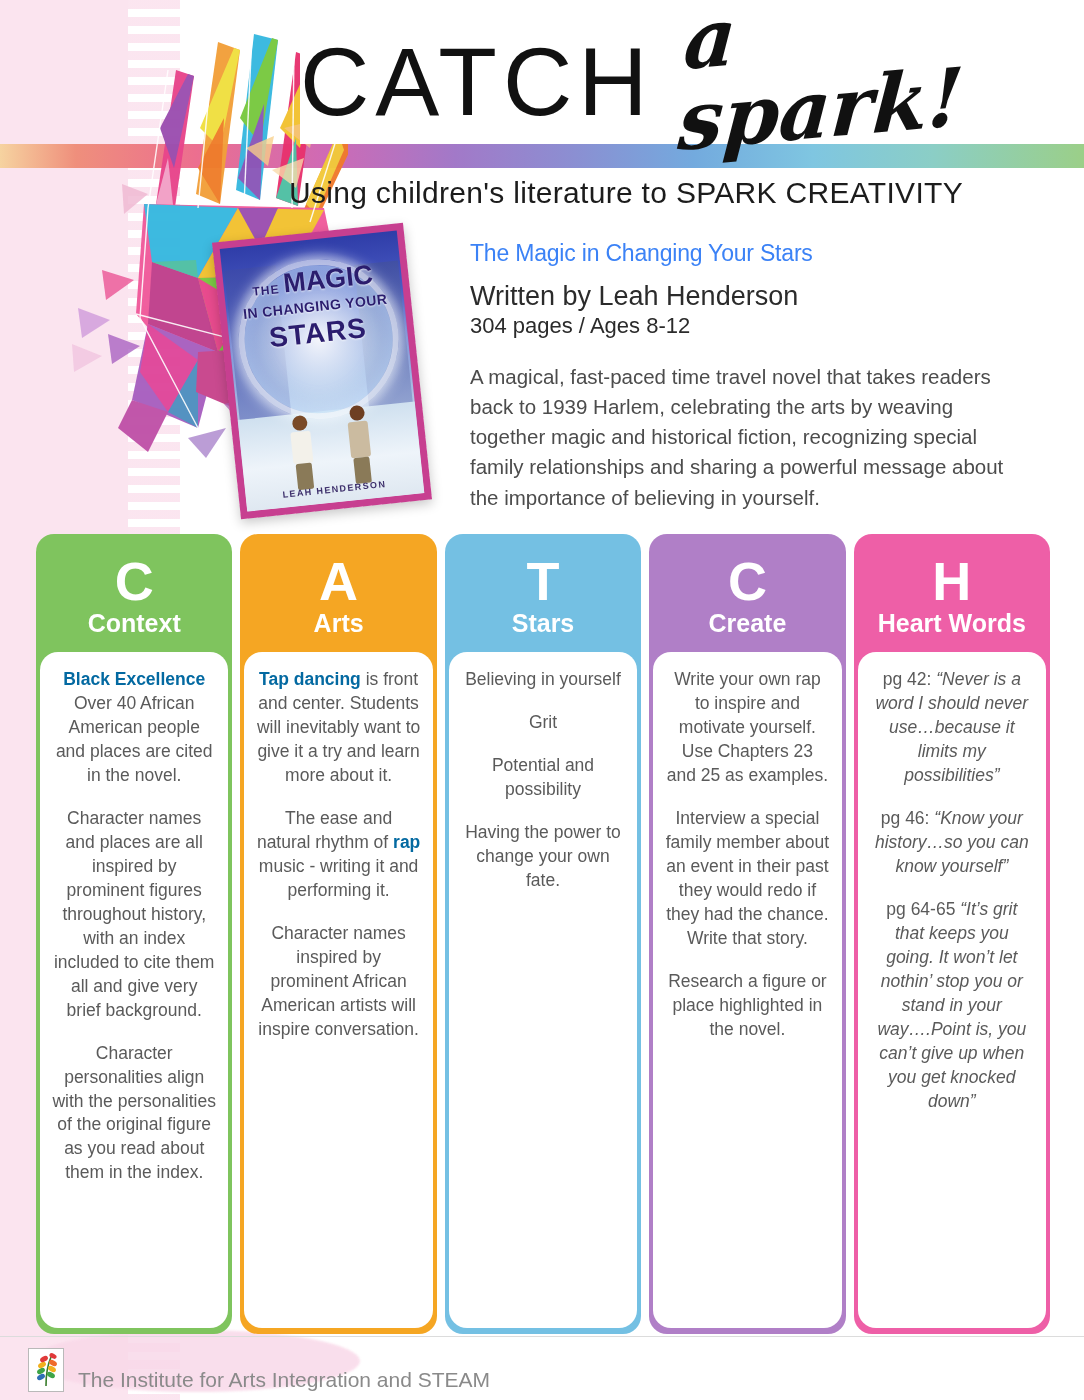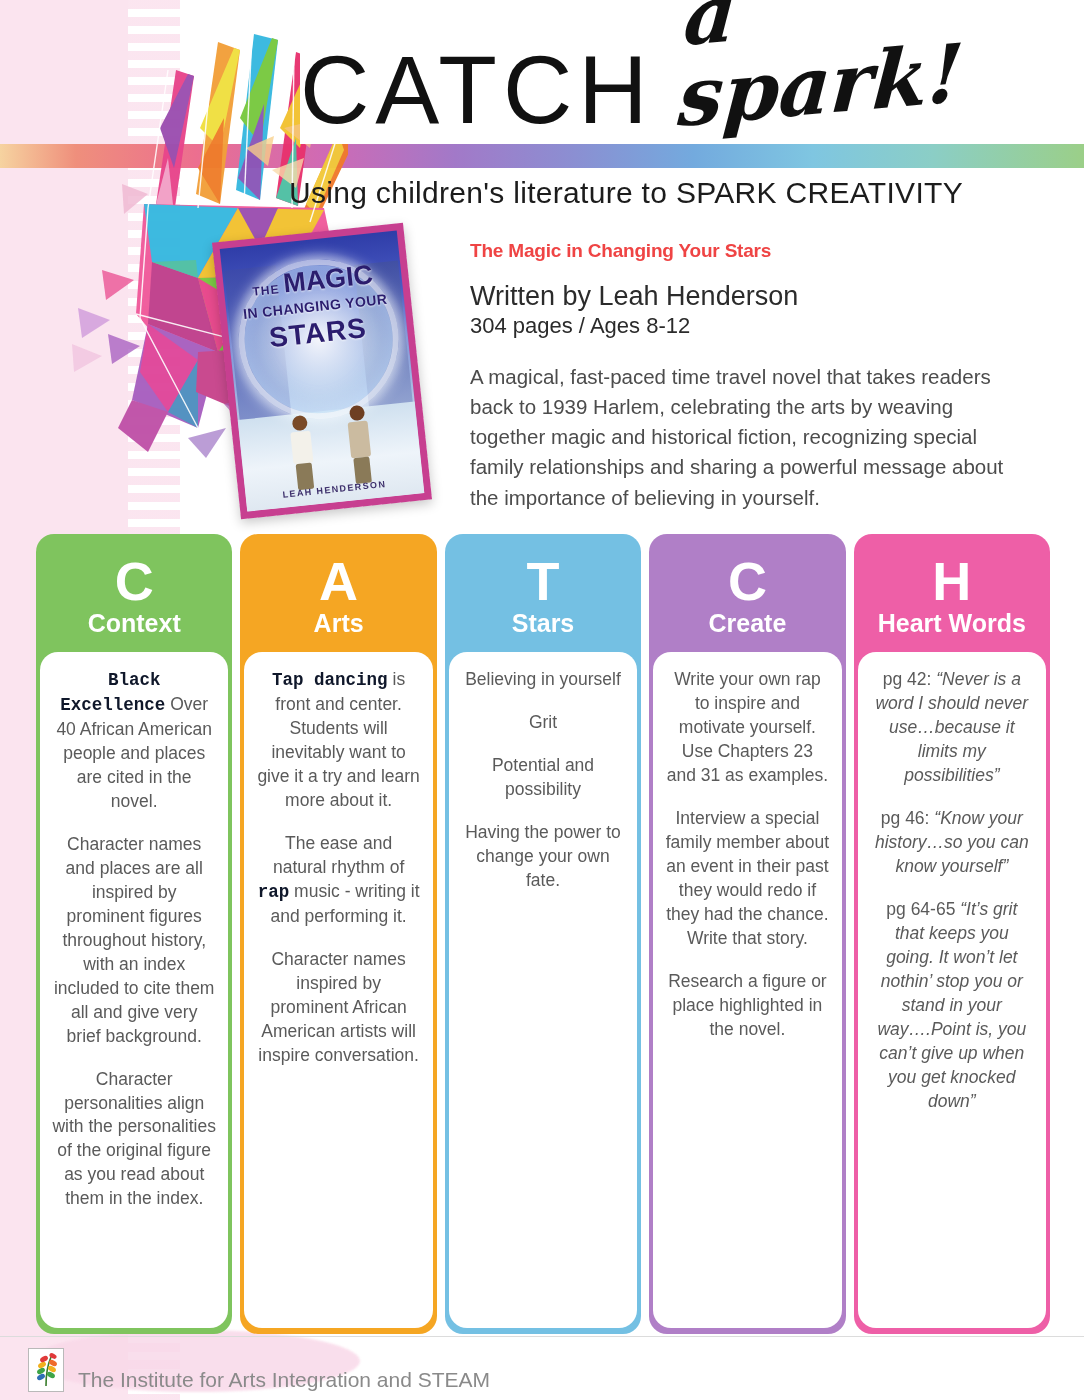--- a/index.html
+++ b/index.html
@@ -41,21 +41,21 @@
   
   .hand { position: absolute; left: 48px; top: 8px; width: 300px; height: 470px; z-index: 3; }
 
   
   .header-band {
     position: absolute; left: 300px; top: 10px; width: 784px; height: 134px;
     background: #fff; z-index: 4;
   }
   .catch-title {
     position: absolute; left: 300px; top: 26px; width: 700px; height: 112px; z-index: 5;
-    display: flex; align-items: flex-end; justify-content: center;
+    display: flex; align-items: center; justify-content: center;
   }
   .catch-word {
     font-size: 96px; letter-spacing: 6px; color: #111;
     font-family: "Liberation Sans", sans-serif; font-weight: 300;
     line-height: 1;
   }
   .spark-word {
     font-family: "DejaVu Serif", serif; font-style: italic; font-weight: 700;
     font-size: 80px; color: #111; margin-left: 22px; line-height: 1;
     transform: rotate(-5deg) skewX(-9deg);
@@ -110,21 +110,21 @@
   .fig .torso { width: 20px; height: 32px; background: #f3f1ea; margin: 1px auto 0; border-radius: 3px; }
   .fig .legs { width: 16px; height: 26px; background: #8a7a58; margin: 0 auto; border-radius: 2px; }
   .fig.a { left: 8px; }
   .fig.b { right: 6px; }
   .fig.b .torso { background: #cbbba0; height: 36px; }
   .fig.b .head { background: #6e3f22; }
 
   
   .book-title {
     position: absolute; left: 470px; top: 240px; width: 560px;
-    font-size: 19px; font-weight: 700; color: #ef4444; z-index: 6; letter-spacing: -.2px;
+    font-size: 23px; font-weight: 400; color: #3b82f6; z-index: 6; letter-spacing: -.2px;
   }
   .book-author {
     position: absolute; left: 470px; top: 281px; width: 560px;
     font-size: 27px; color: #2b2b2b; z-index: 6;
   }
   .book-meta {
     position: absolute; left: 470px; top: 313px; width: 560px;
     font-size: 22px; color: #2b2b2b; z-index: 6;
   }
   .book-desc {
@@ -146,21 +146,21 @@
   .col-letter { font-size: 54px; font-weight: 700; line-height: .95; }
   .col-name { font-size: 25px; font-weight: 700; line-height: 1.05; margin-top: 2px; }
   .col-body {
     position: absolute; left: 4px; right: 4px; top: 118px; bottom: 6px;
     background: #fff; border-radius: 18px;
     padding: 16px 12px 10px; overflow: hidden;
     text-align: center; color: #5a5a5a; font-size: 17.5px; line-height: 1.37;
   }
   .col-body p { margin-bottom: 19px; }
   .col-body p:last-child { margin-bottom: 0; }
-  .col-body b { color: #0f172a; font-weight: 700; font-family: Liberation Mono, monospace; }
+  .col-body b { color: #0369a1; font-weight: 700; }
   .quote { font-style: italic; }
 
   
   .footer-rule { position: absolute; left: 0; top: 1336px; width: 1084px; height: 1px;
     background: #dcdcdc; z-index: 7; }
   .footer {
     position: absolute; left: 28px; top: 1348px; width: 700px; height: 44px;
     display: flex; align-items: flex-end; gap: 14px; z-index: 8;
   }
   .footer-logo {
@@ -333,21 +333,21 @@
           <p><span>Potential and possibility</span></p>
           <p><span>Having the power to change your own fate.</span></p>
         </div>
     </div>
     <div class="col" style="background: rgb(176, 127, 199);">
       <div class="col-head">
         <div class="col-letter">C</div>
         <div class="col-name">Create</div>
       </div>
       <div class="col-body">
-          <p><span>Write your own rap to inspire and motivate yourself. Use Chapters 23 and 31 as examples.</span></p>
+          <p><span>Write your own rap to inspire and motivate yourself. Use Chapters 23 and 25 as examples.</span></p>
           <p><span>Interview a special family member about an event in their past they would redo if they had the chance. Write that story.</span></p>
           <p><span>Research a figure or place highlighted in the novel.</span></p>
         </div>
     </div>
     <div class="col" style="background: rgb(238, 95, 167);">
       <div class="col-head">
         <div class="col-letter">H</div>
         <div class="col-name">Heart Words</div>
       </div>
       <div class="col-body">

